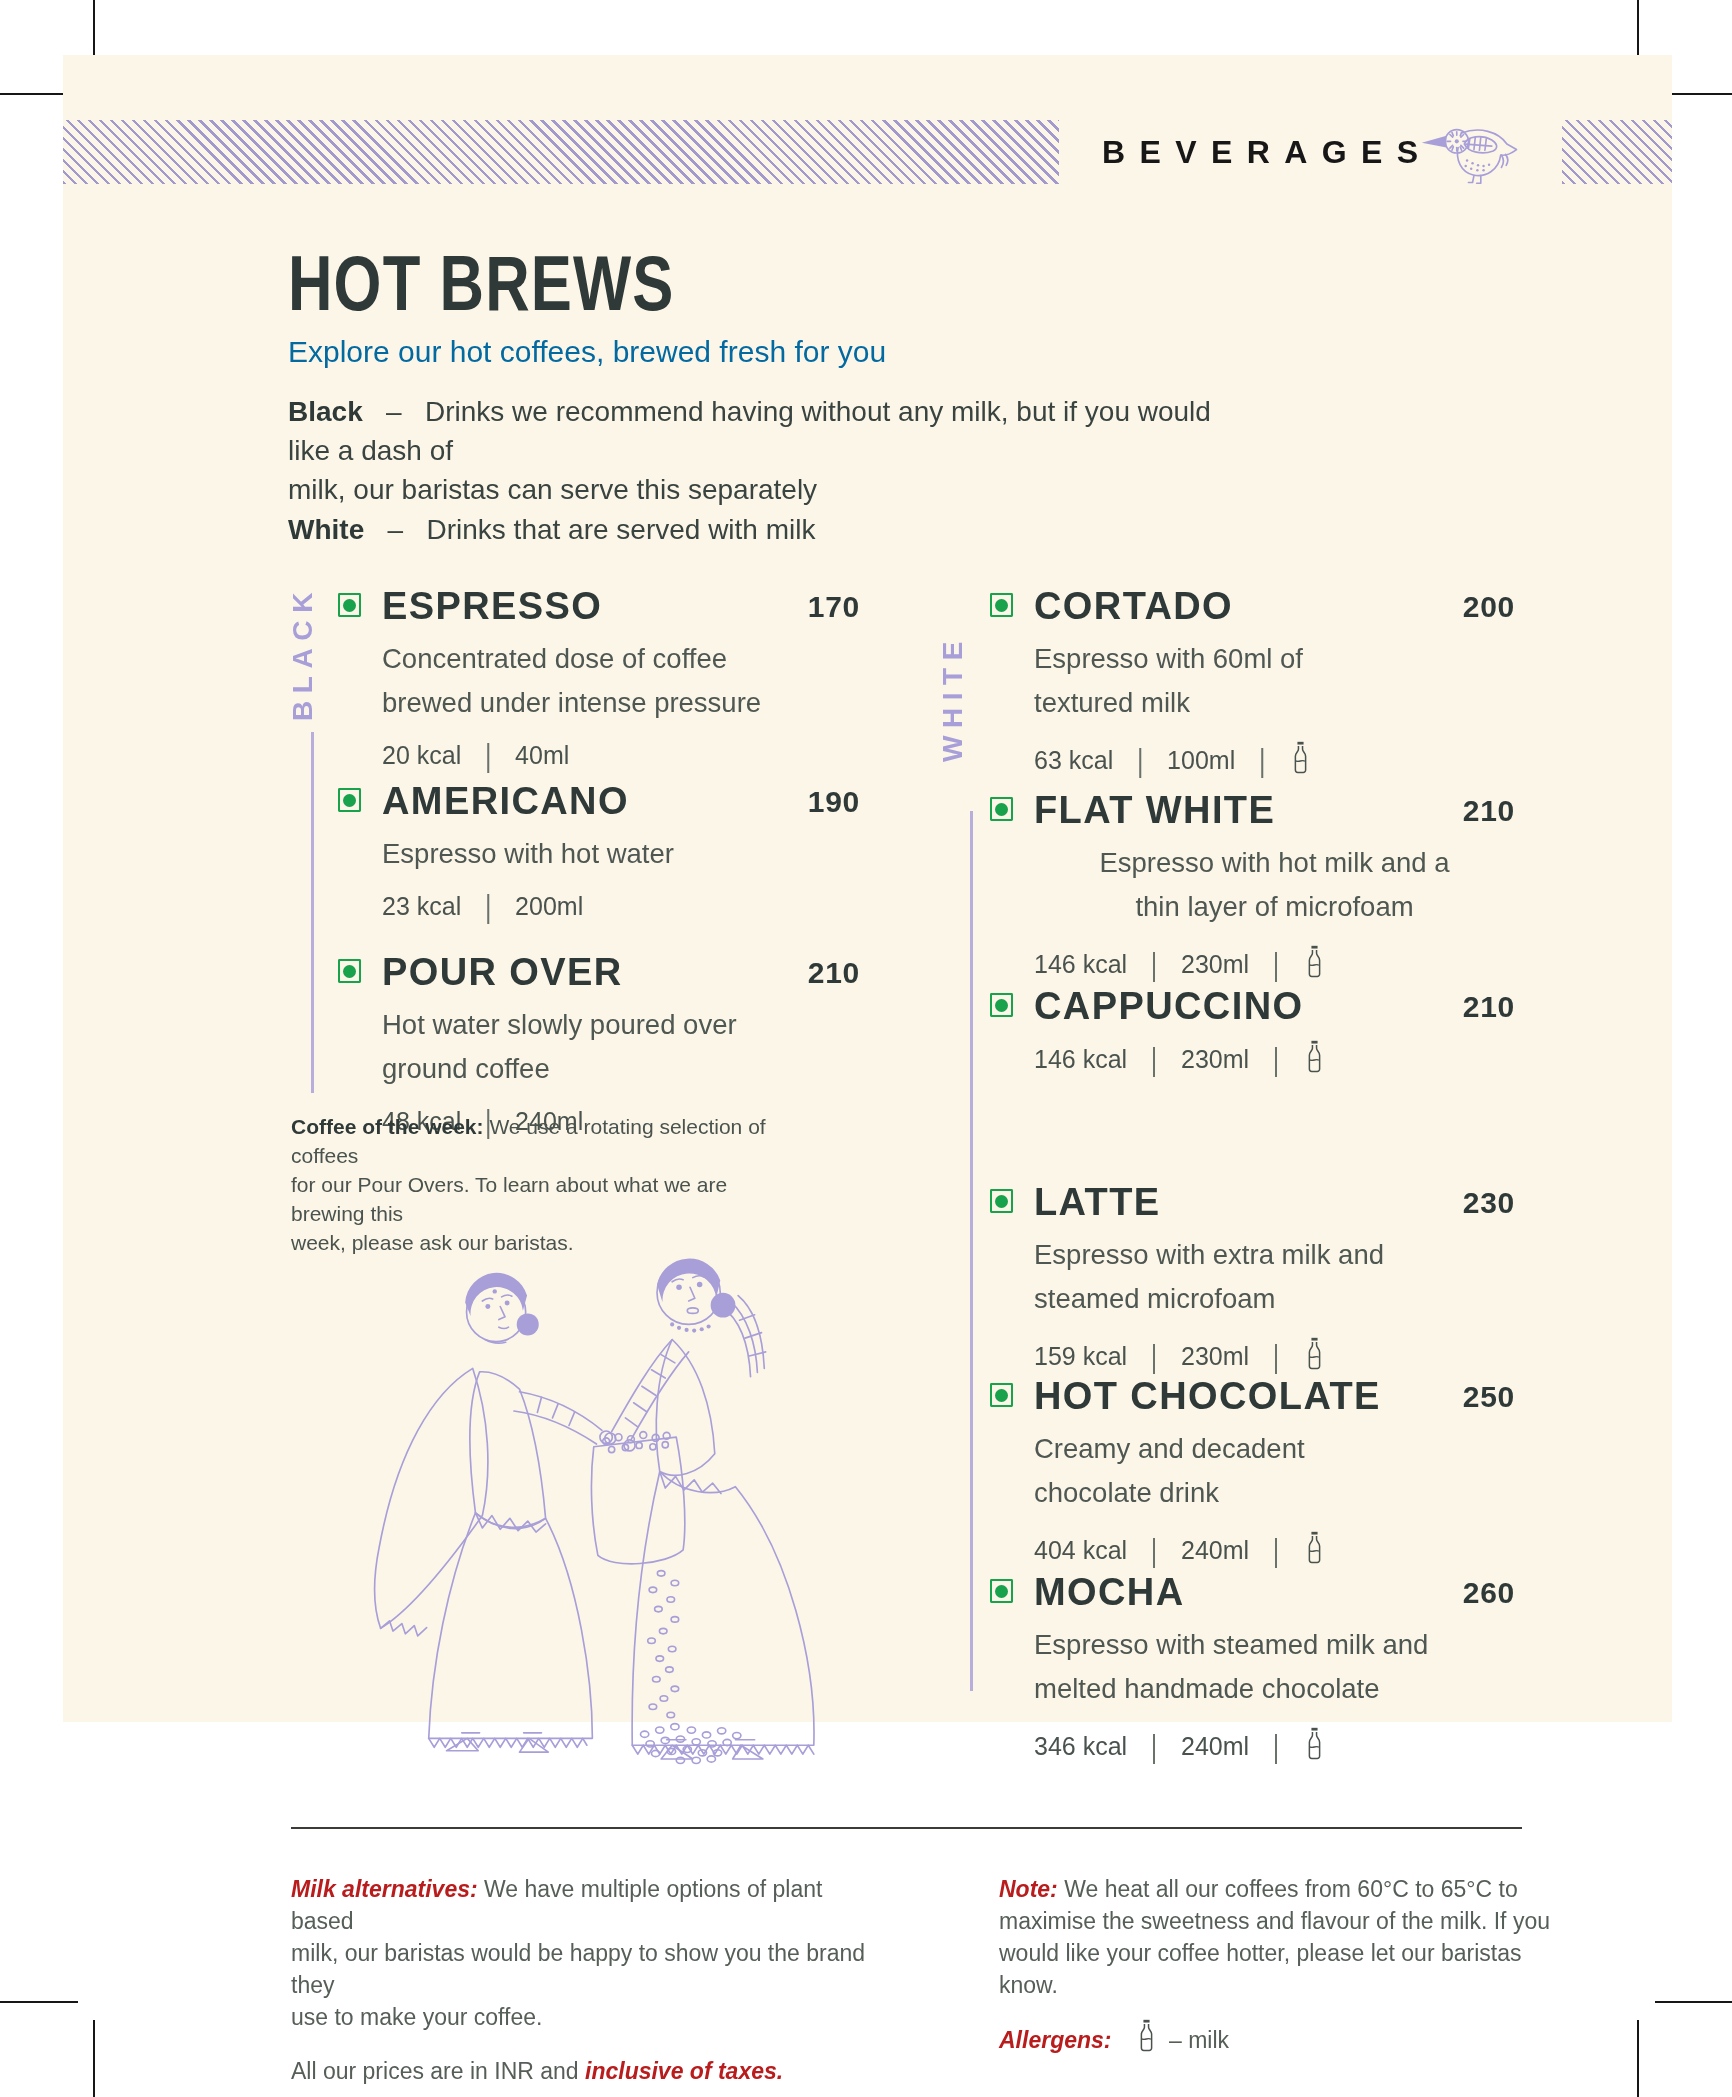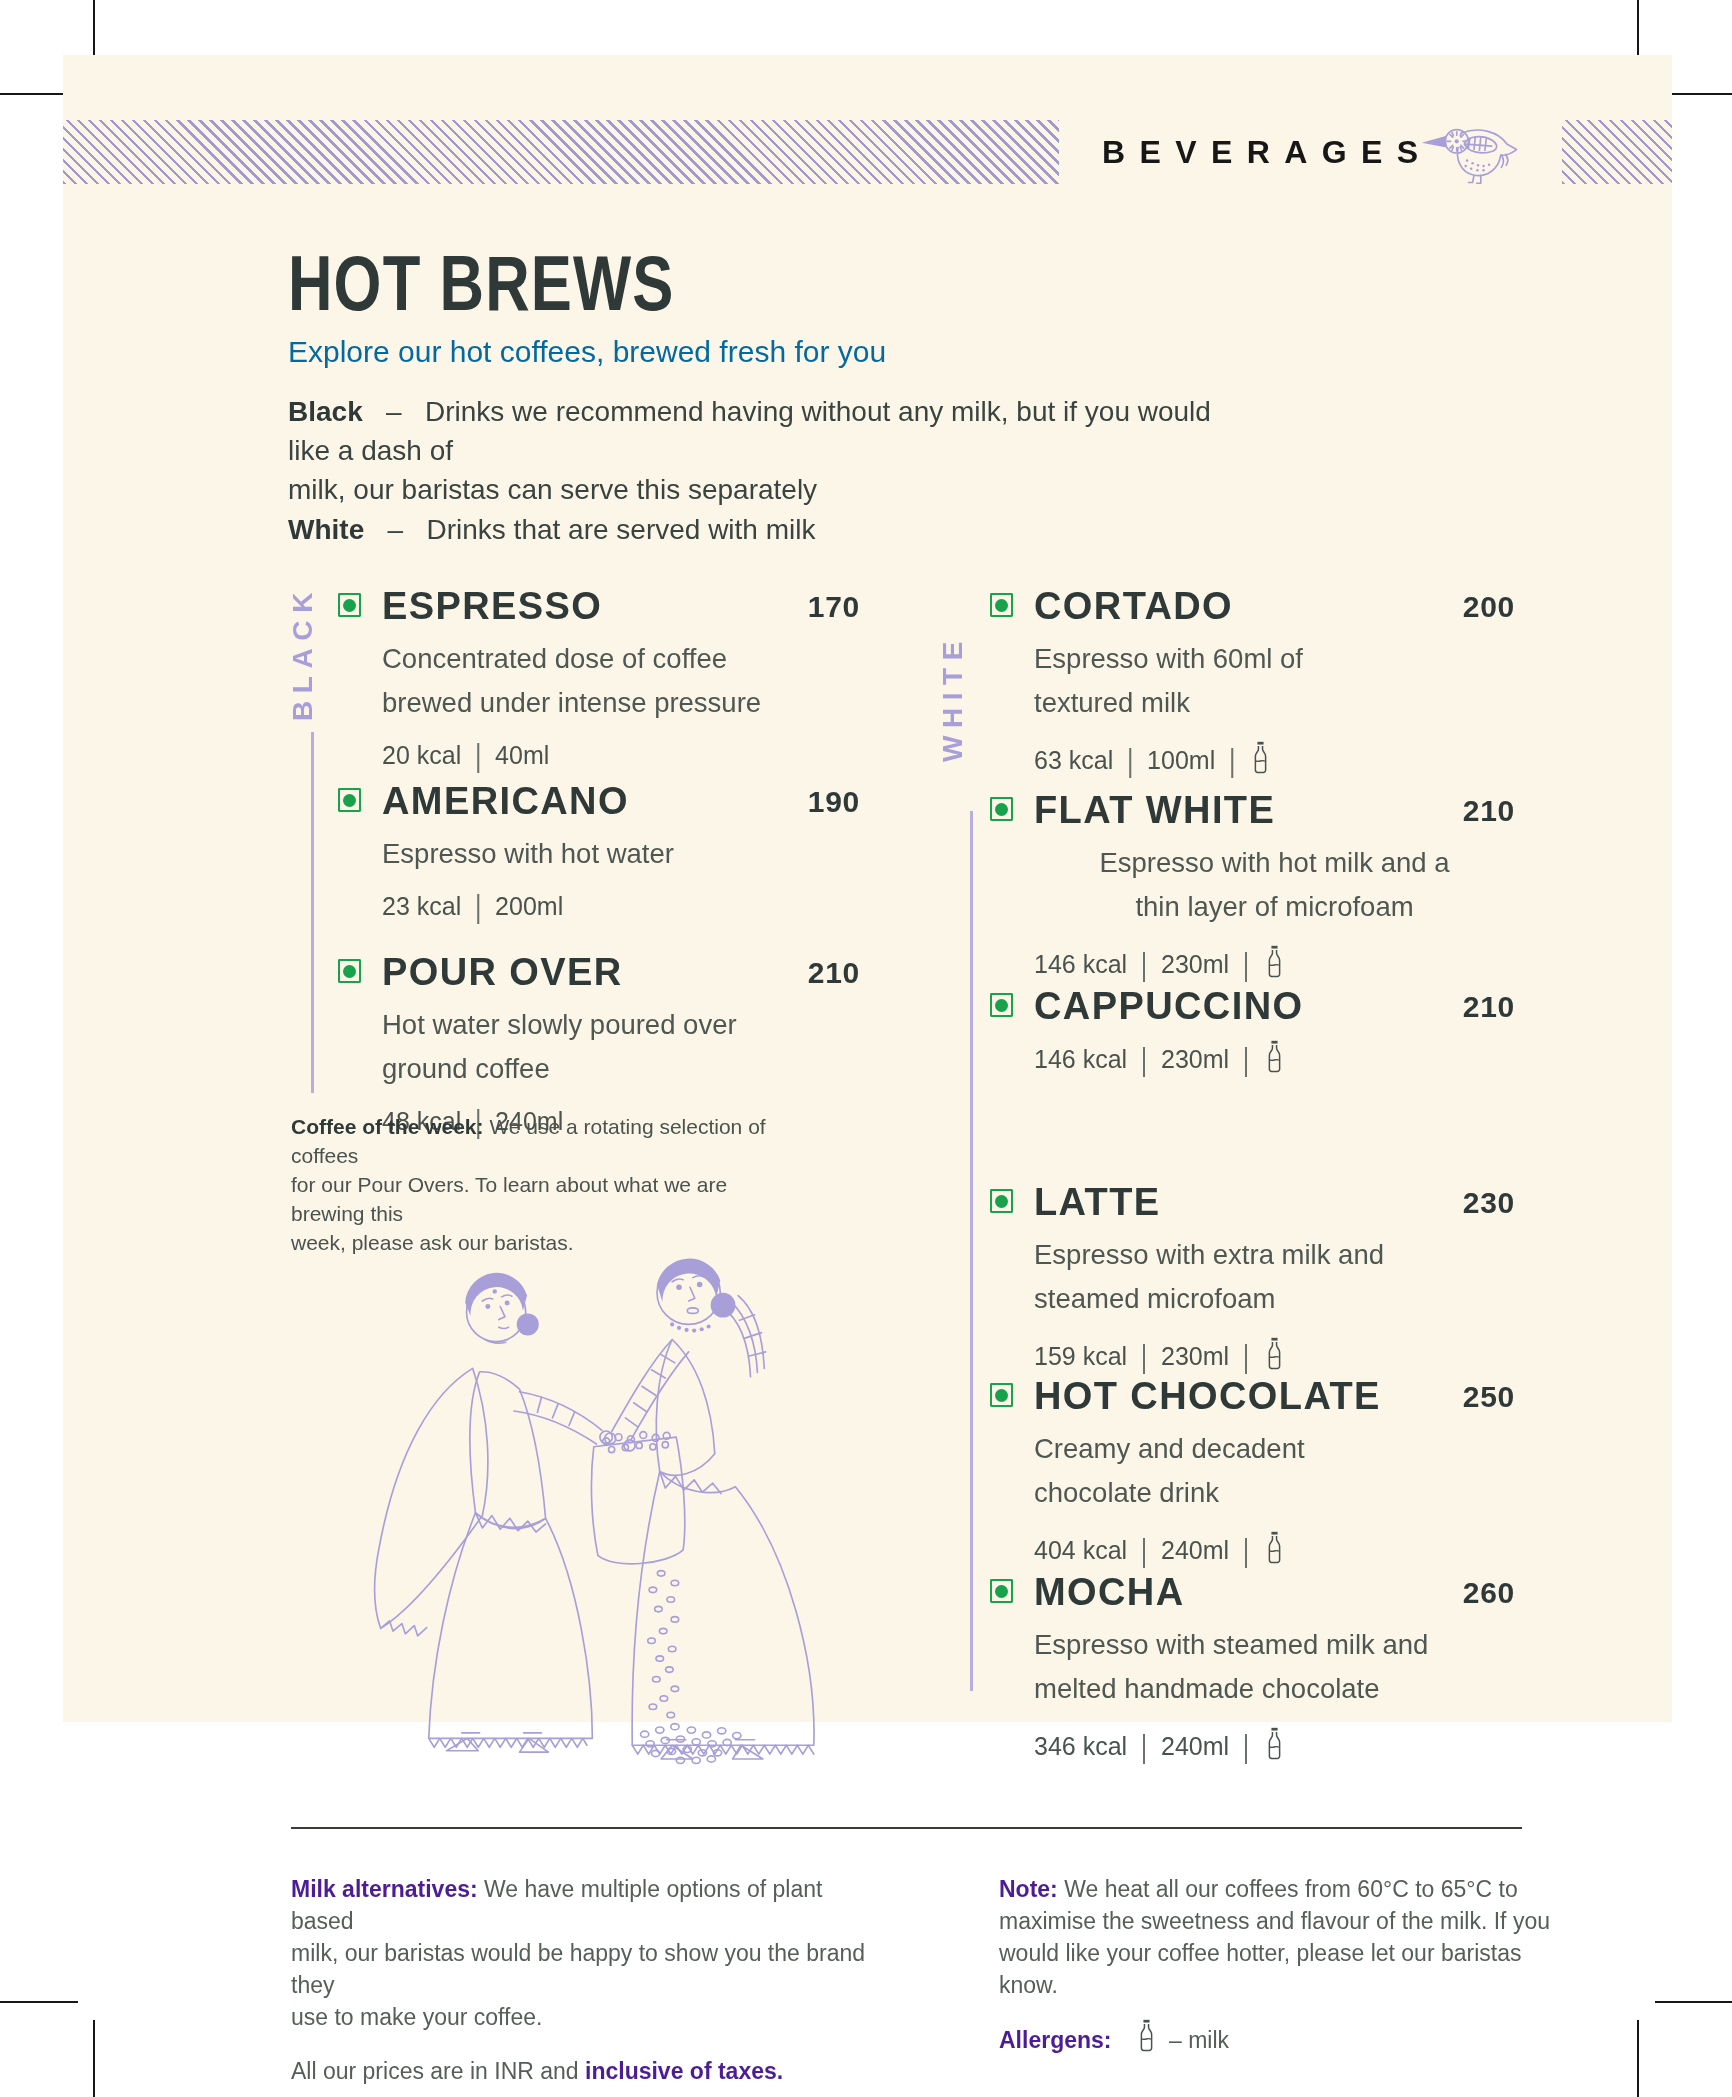--- a/index.html
+++ b/index.html
@@ -45,36 +45,36 @@
   .item-l { left:275px; width:522px; }
   .item-r { left:927px; width:525px; }
   .item .head { display:flex; align-items:flex-start; }
   .veg { width:23.4px; height:23.4px; border:2.4px solid #17A24B; border-radius:1.4px;
          display:flex; align-items:center; justify-content:center; flex:0 0 auto; margin-top:3.4px; background:#FCF6E9; }
   .veg i { display:block; width:13px; height:13px; border-radius:50%; background:#17A24B; }
   .item .trow { display:flex; justify-content:space-between; flex:1; margin-left:20.6px; }
   .iname { font-size:38px; font-weight:bold; letter-spacing:1.4px; color:#2E3938; line-height:33px; }
   .price { font-size:30px; font-weight:bold; color:#2E3938; line-height:33px; letter-spacing:0.7px; }
   .idesc { margin:13.7px 0 0 44px; font-size:27.5px; line-height:44px; color:#4E5751; white-space:pre-line; }
-  .ikcal { margin:16.5px 0 0 44px; font-size:25px; color:#49524D; display:flex; align-items:center; }
+  .ikcal { margin:16.5px 0 0 44px; font-size:25px; color:#49524D; display:flex; align-items:center;gap:10px; }
   .ikcal .sep { margin:0 13.7px; color:#6A726C; font-weight:300; transform:scaleY(1.25); }
   .milk-ic { margin-left:4.1px; }
 
   
   .cweek { position:absolute; left:228px; top:1057px; width:512px; font-size:21px; line-height:29px; color:#4A534E; }
   .cweek b { color:#2E3938; }
   .cweek .pre { white-space:pre-line; }
 
   
   .illus { position:absolute; left:301px; top:1169px; width:454px; height:557px; }
 
   
   .rule { position:absolute; left:228px; top:1772px; width:1231px; height:2.1px; background:#3B3B38; }
   .fblock { position:absolute; top:1818px; font-size:23px; line-height:32px; color:#565E58; }
-  .fblock b { color:#4c1d95; }
+  .fblock b { color:#b91c1c;font-style:italic; }
   .fblock .pre { white-space:pre-line; }
   .fleft  { left:228px;  width:591px; }
   .fright { left:936px; width:557px; }
   .fpara2 { margin-top:22px; }
   .allergen-row { margin-top:18px; display:flex; align-items:center; }
   .allergen-row .gap { width:27.5px; }
   .allergen-row .milk-word { margin-left:15px; }
 
   svg .ln { fill:none; stroke:#A89FD8; stroke-width:2.4; stroke-linecap:round; stroke-linejoin:round; }
   svg .fl { fill:#A89FD8; stroke:none; }

